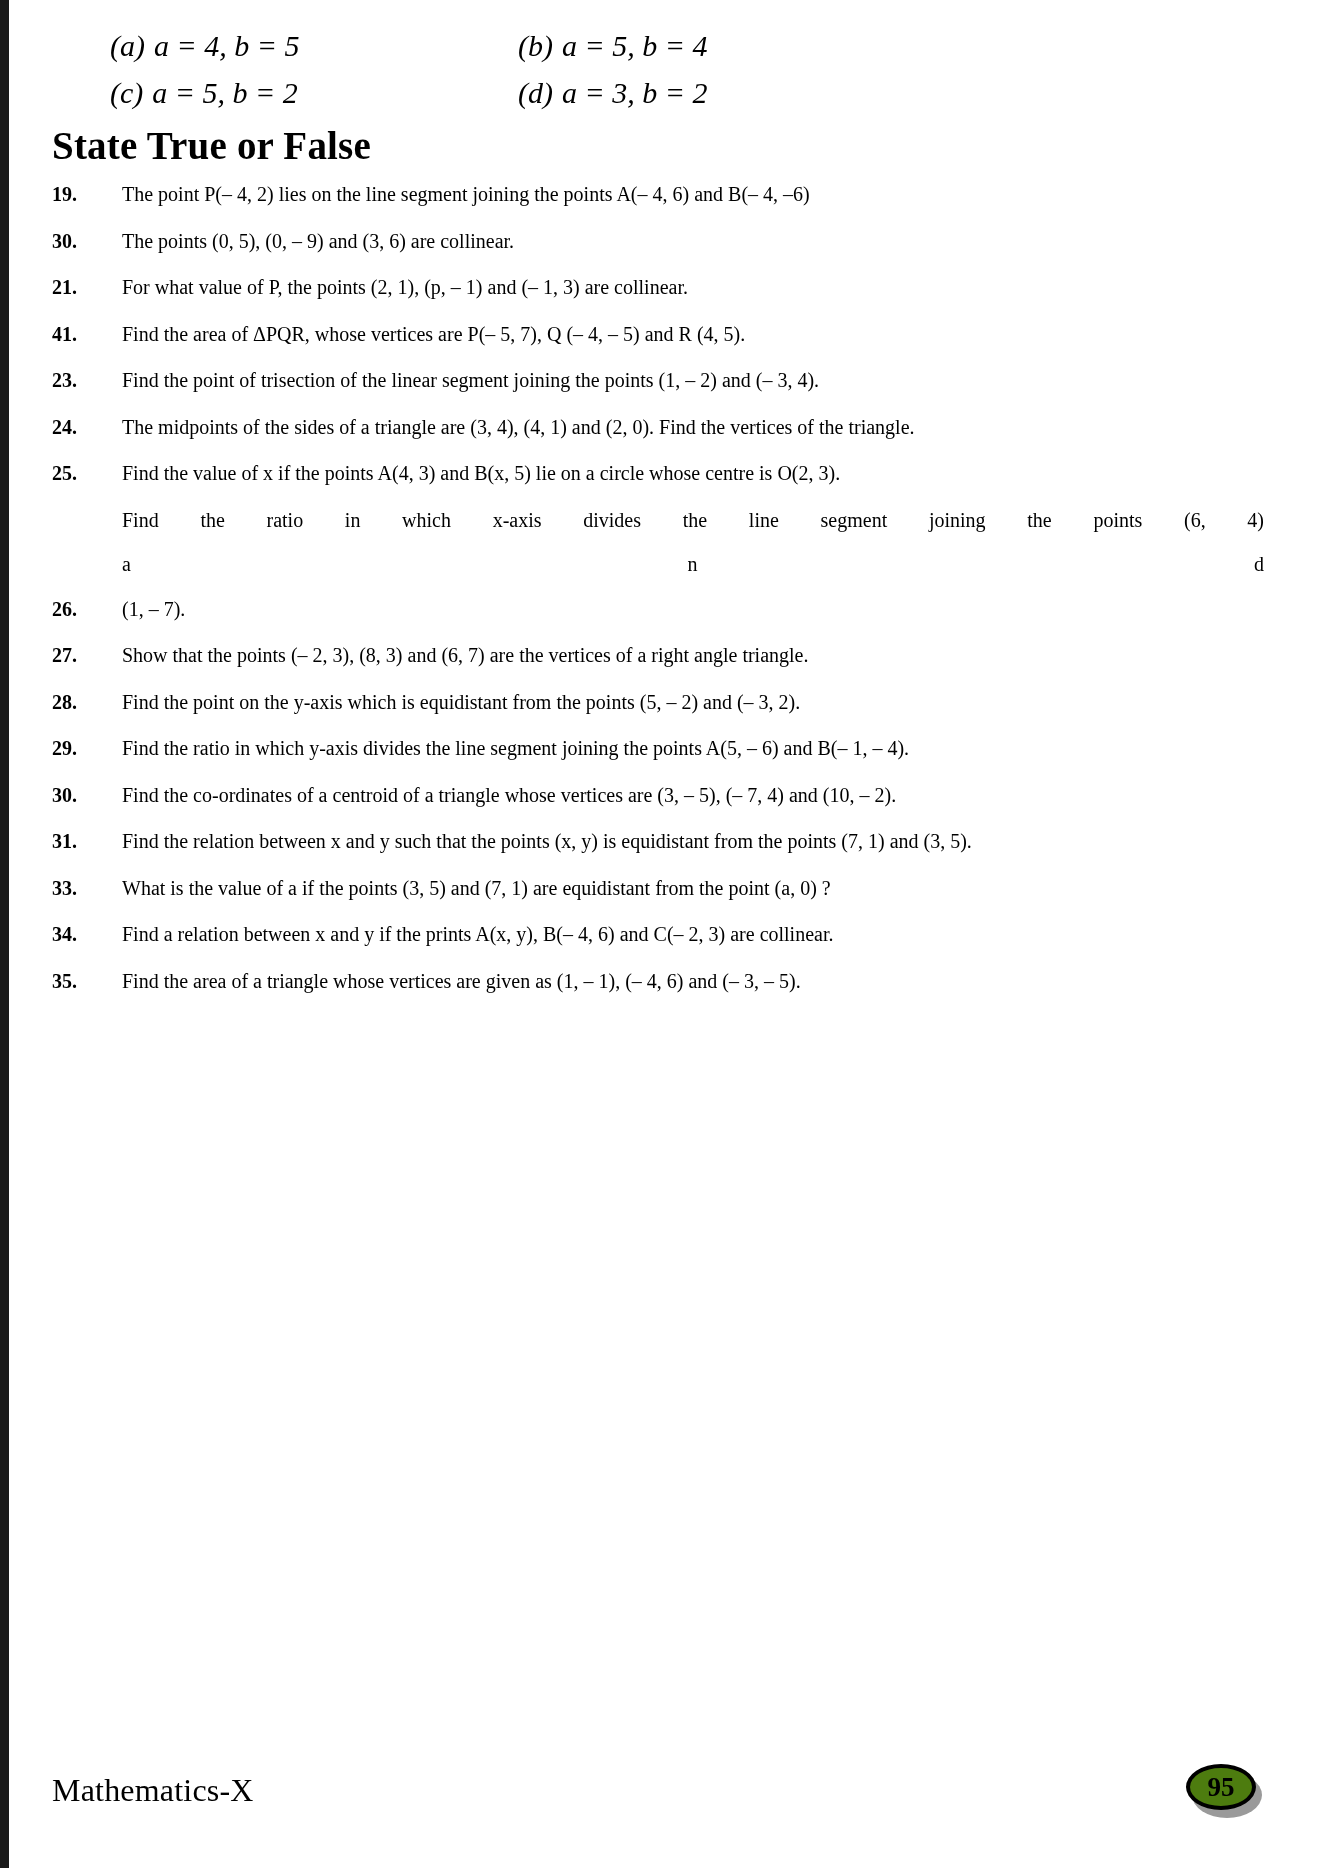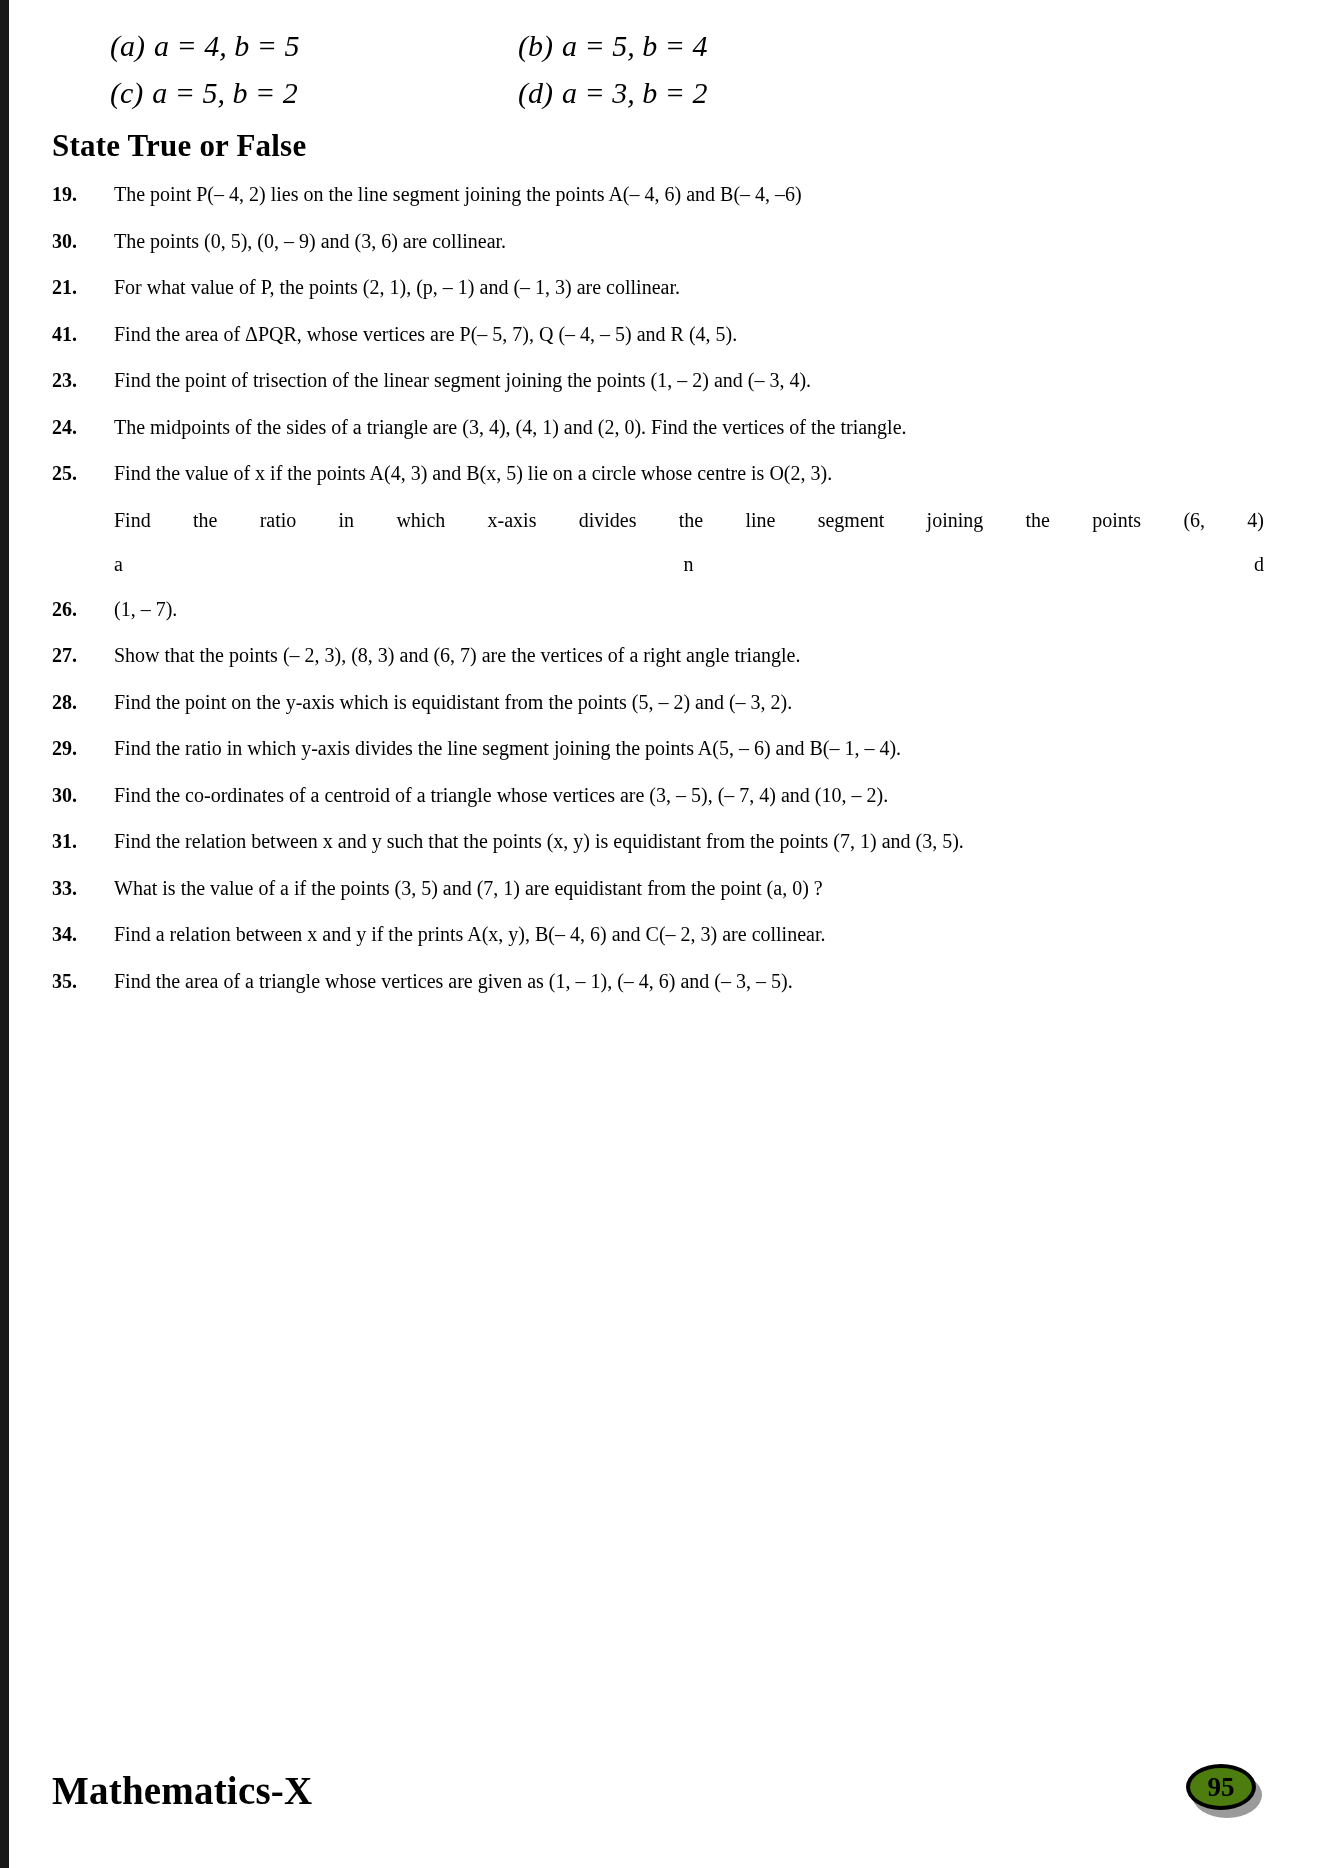--- a/index.html
+++ b/index.html
@@ -54,21 +54,21 @@
   .mcq-cell.right { padding-left: 56px; }
   .mcq-tag {
     font-style: italic;
     margin-right: 9px;
   }
   .mcq-text { font-style: italic; }
 
   
   .section-heading {
     font-weight: bold;
-    font-size: 31px;
+    font-size: 39px;
     line-height: 48px;
     margin: 6px 0 2px 0;
     letter-spacing: 0.2px;
   }
 
   
   .qlist {
     margin: 0;
     padding: 0;
   }
@@ -84,40 +84,41 @@
     font-weight: bold;
     text-align: left;
     padding-right: 6px;
     box-sizing: border-box;
   }
   .qbody {
     flex: 1 1 auto;
     text-align: justify;
     text-justify: inter-word;
     hyphens: none;
+    margin-left: 8px;
   }
   .qbody.force-justify > .jline {
     display: block;
     text-align: justify;
     text-align-last: justify;
   }
 
   
   .footer {
     position: absolute;
     left: 52px;
     bottom: 52px;
     width: 1212px;
     display: flex;
     align-items: center;
     justify-content: space-between;
   }
   .footer-title {
-    font-weight: bold;
-    font-size: 39px;
+    font-weight: normal;
+    font-size: 32px;
     letter-spacing: 0.2px;
   }
   .page-badge {
     position: relative;
     width: 78px;
     height: 52px;
   }
   .page-badge .shadow {
     position: absolute;
     left: 6px;

